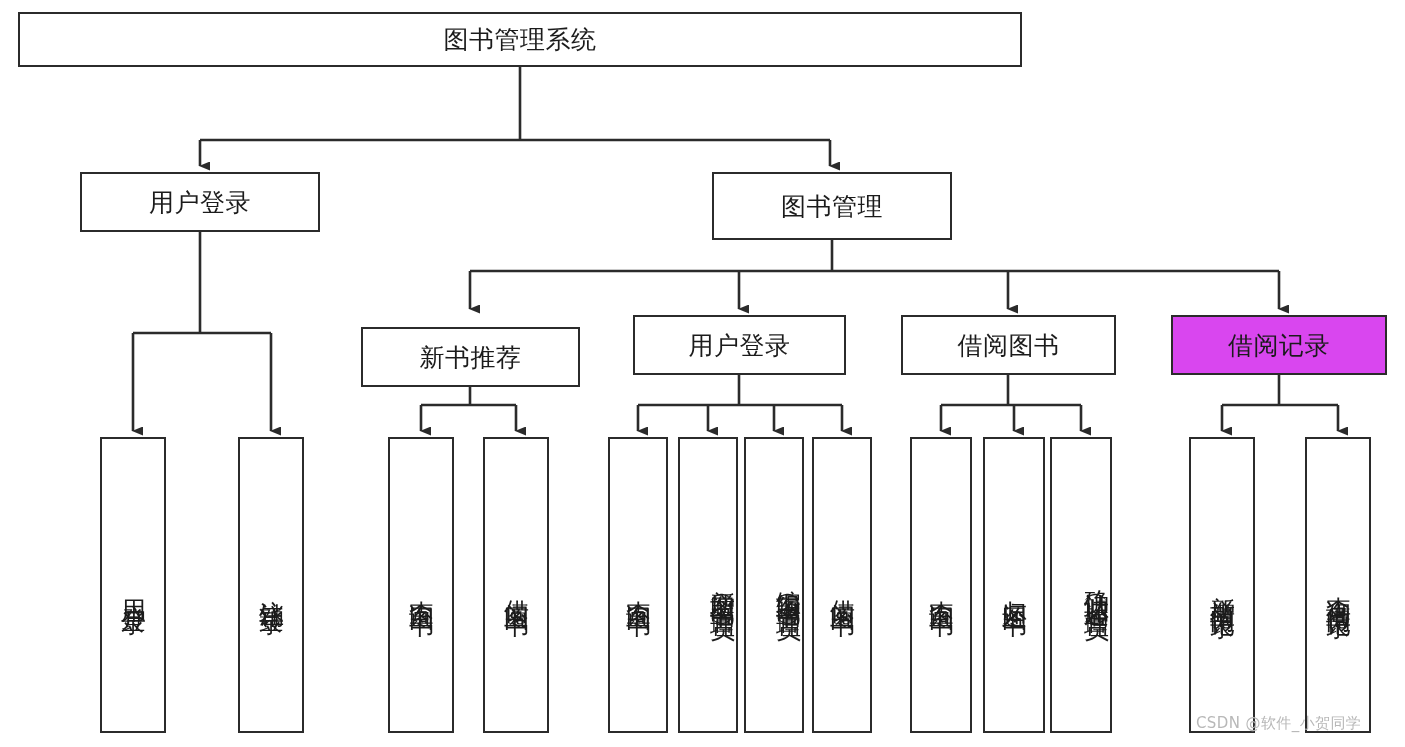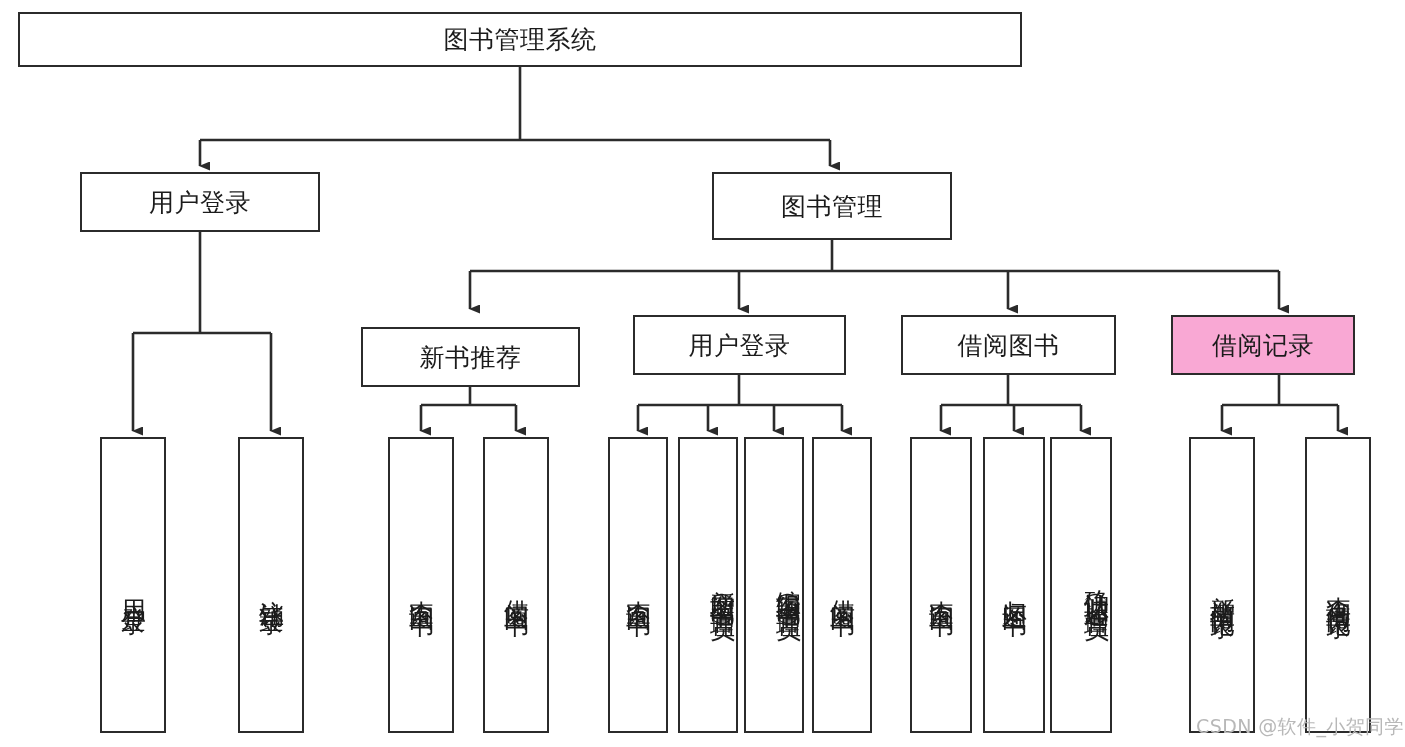--- a/index.html
+++ b/index.html
@@ -51,21 +51,21 @@
     align-items: flex-start;
     justify-content: center;
     white-space: nowrap;
   }
   .node.v.centered {
     align-items: center;
   }
   .watermark {
     position: absolute;
     color: #b8b8b8;
-    font-size: 19px;
+    font-size: 15px;
     white-space: nowrap;
     letter-spacing: 0.4px;
   }
 </style>
 </head>
 <body>
 
 <div id="canvas">
 
   <svg id="edges" width="1405" height="747" viewBox="0 0 1405 747">
@@ -119,21 +119,21 @@
   </svg>
 
   <div class="node h" style="left: 18px; top: 12px; width: 1004px; height: 55px; border-color: rgb(43, 43, 43); background: rgb(255, 255, 255); color: rgb(27, 27, 27);">图书管理系统</div>
 
   <div class="node h" style="left: 80px; top: 172px; width: 240px; height: 60px; border-color: rgb(43, 43, 43); background: rgb(255, 255, 255); color: rgb(27, 27, 27);">用户登录</div>
   <div class="node h" style="left: 712px; top: 172px; width: 240px; height: 68px; border-color: rgb(43, 43, 43); background: rgb(255, 255, 255); color: rgb(27, 27, 27);">图书管理</div>
 
   <div class="node h" style="left: 361px; top: 315px; width: 219px; height: 60px; border-color: rgb(43, 43, 43); background: rgb(255, 255, 255); color: rgb(27, 27, 27); margin-top: 12px;">新书推荐</div>
   <div class="node h" style="left: 633px; top: 315px; width: 213px; height: 60px; border-color: rgb(43, 43, 43); background: rgb(255, 255, 255); color: rgb(27, 27, 27);">用户登录</div>
   <div class="node h" style="left: 901px; top: 315px; width: 215px; height: 60px; border-color: rgb(43, 43, 43); background: rgb(255, 255, 255); color: rgb(27, 27, 27);">借阅图书</div>
-  <div class="node h" style="left: 1171px; top: 315px; width: 184px; height: 60px; border-color: rgb(43, 43, 43); background: #f9a8d4; color: rgb(27, 27, 27);">借阅记录</div>
+  <div class="node h" style="left: 1171px; top: 315px; width: 216px; height: 60px; border-color: rgb(43, 43, 43); background: #d946ef; color: rgb(27, 27, 27);">借阅记录</div>
 
   <div class="node v centered" style="left: 100px; top: 437px; width: 66px; height: 296px; border-color: rgb(43, 43, 43); background: rgb(255, 255, 255); color: rgb(27, 27, 27);">用户登录</div>
   <div class="node v centered" style="left: 238px; top: 437px; width: 66px; height: 296px; border-color: rgb(43, 43, 43); background: rgb(255, 255, 255); color: rgb(27, 27, 27);">注销登录</div>
   <div class="node v centered" style="left: 388px; top: 437px; width: 66px; height: 296px; border-color: rgb(43, 43, 43); background: rgb(255, 255, 255); color: rgb(27, 27, 27);">查询图书</div>
   <div class="node v centered" style="left: 483px; top: 437px; width: 66px; height: 296px; border-color: rgb(43, 43, 43); background: rgb(255, 255, 255); color: rgb(27, 27, 27);">借阅图书</div>
   <div class="node v centered" style="left: 608px; top: 437px; width: 60px; height: 296px; border-color: rgb(43, 43, 43); background: rgb(255, 255, 255); color: rgb(27, 27, 27);">查询图书</div>
   <div class="node v" style="left: 678px; top: 437px; width: 60px; height: 296px; border-color: rgb(43, 43, 43); background: rgb(255, 255, 255); color: rgb(27, 27, 27);">新增图书（管理员）</div>
   <div class="node v" style="left: 744px; top: 437px; width: 60px; height: 296px; border-color: rgb(43, 43, 43); background: rgb(255, 255, 255); color: rgb(27, 27, 27);">编辑图书（管理员）</div>
   <div class="node v centered" style="left: 812px; top: 437px; width: 60px; height: 296px; border-color: rgb(43, 43, 43); background: rgb(255, 255, 255); color: rgb(27, 27, 27);">借阅图书</div>
   <div class="node v centered" style="left: 910px; top: 437px; width: 62px; height: 296px; border-color: rgb(43, 43, 43); background: rgb(255, 255, 255); color: rgb(27, 27, 27);">查询图书</div>

